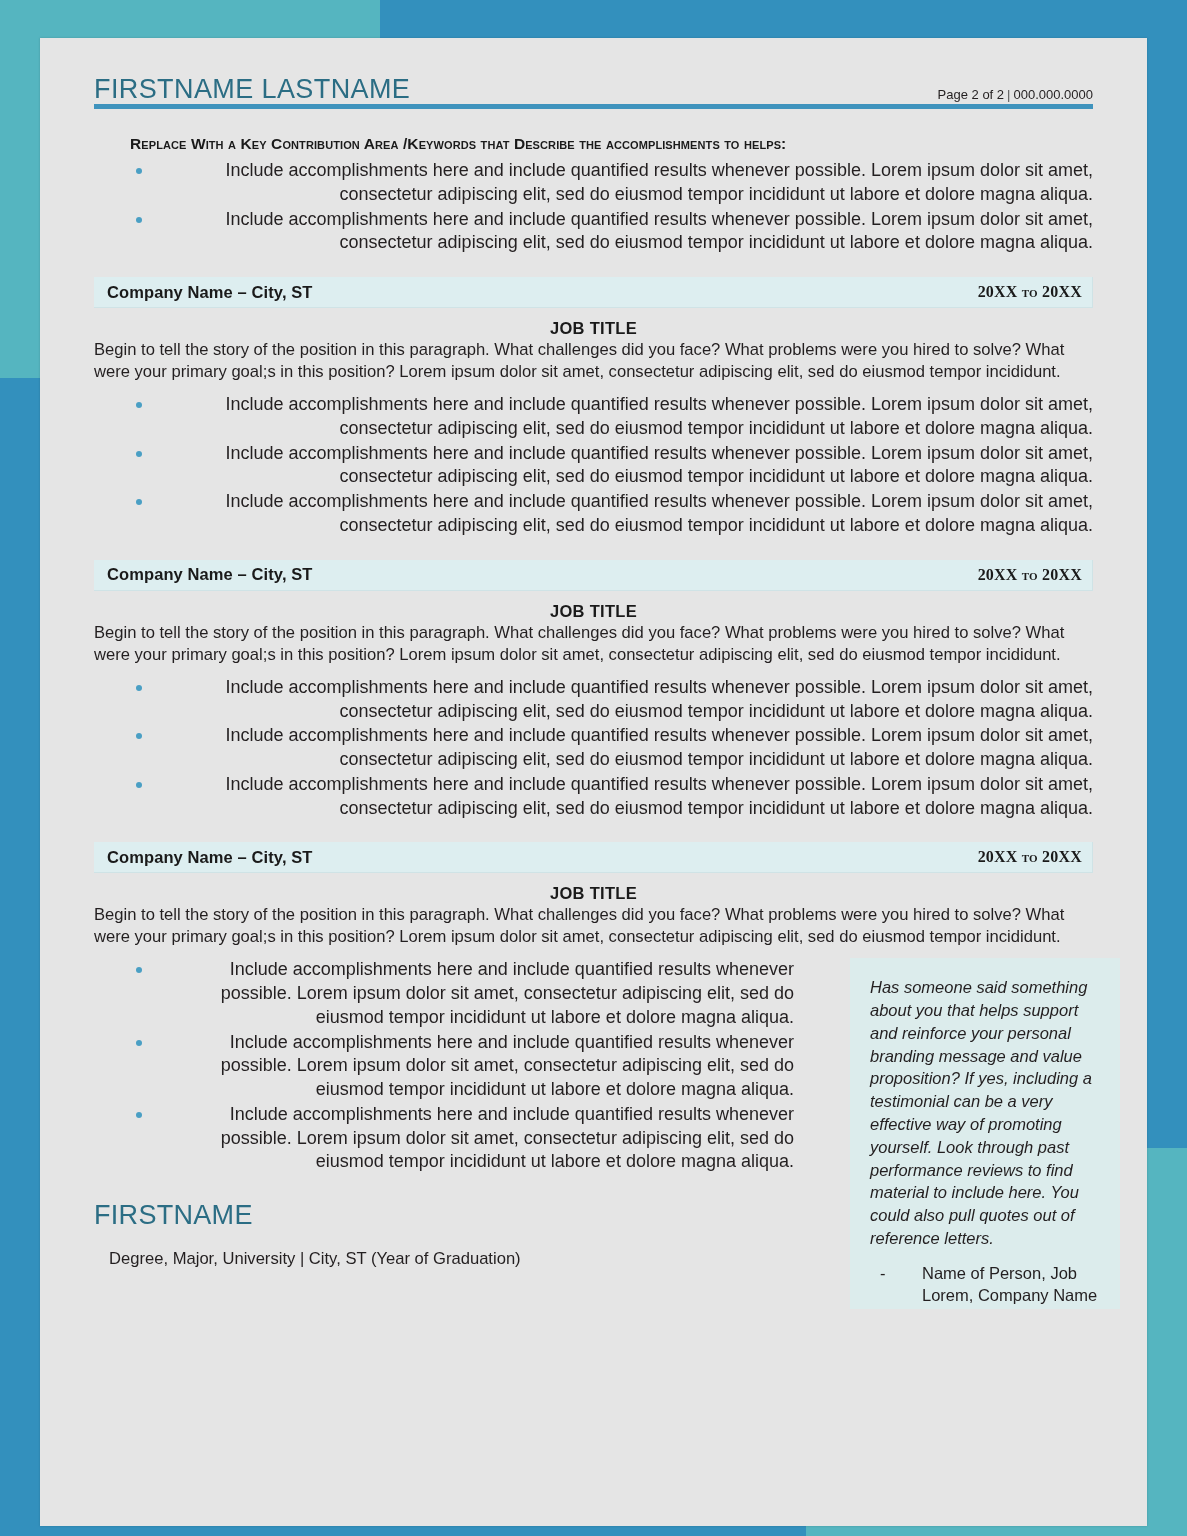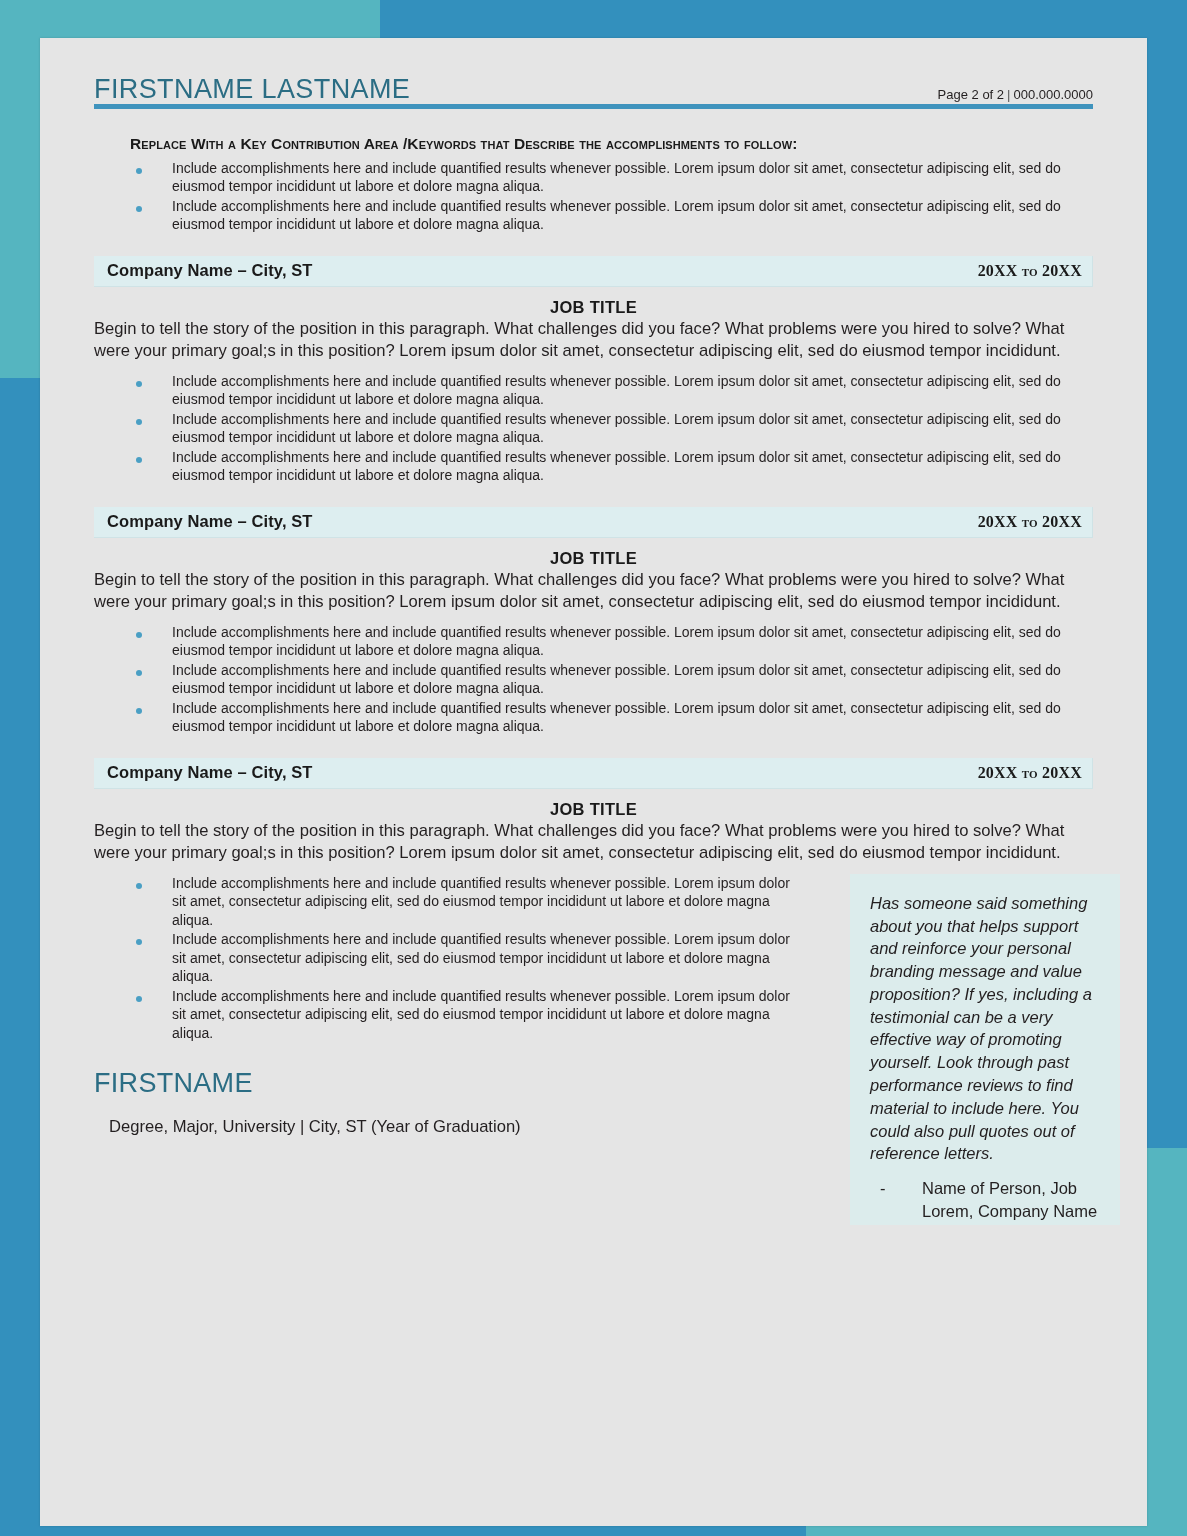--- a/index.html
+++ b/index.html
@@ -92,24 +92,25 @@
   }
 
   ul.bullets {
     list-style: none;
     margin: 0;
     padding: 0;
   }
   ul.bullets > li {
     position: relative;
     padding-left: 78px;
-    font-size: 14px;
+    font-size: 18px;
     line-height: 1.32;
     margin-bottom: 1px;
     color: #231f20;
+    text-align: right;
   }
   ul.bullets > li:before {
     content: "";
     position: absolute;
     left: 42px; top: 9px;
     width: 6px; height: 6px;
     border-radius: 50%;
     background: #4a9fc4;
   }
 
@@ -222,21 +223,21 @@
 <div id="sheet">
 
   <div id="doc-header">
     <h1 class="name-title">FIRSTNAME LASTNAME</h1>
     <div class="page-meta"><span>Page 2 of 2</span><span class="sep">|</span><span>000.000.0000</span></div>
   </div>
 
   <div id="content">
 
     <div>
-      <p class="kicker">Replace With a Key Contribution Area /Keywords that Describe the accomplishments to follow:</p>
+      <p class="kicker">Replace With a Key Contribution Area /Keywords that Describe the accomplishments to helps:</p>
       <ul class="bullets">
         <li>Include accomplishments here and include quantified results whenever possible. Lorem ipsum dolor sit amet, consectetur adipiscing elit, sed do eiusmod tempor incididunt ut labore et dolore magna aliqua.</li>
         <li>Include accomplishments here and include quantified results whenever possible. Lorem ipsum dolor sit amet, consectetur adipiscing elit, sed do eiusmod tempor incididunt ut labore et dolore magna aliqua.</li>
       </ul>
     </div>
 
     <div>
       <div class="company-bar">
         <span class="company-name">Company Name – City, ST</span>
         <span class="company-dates">20XX to 20XX</span>

